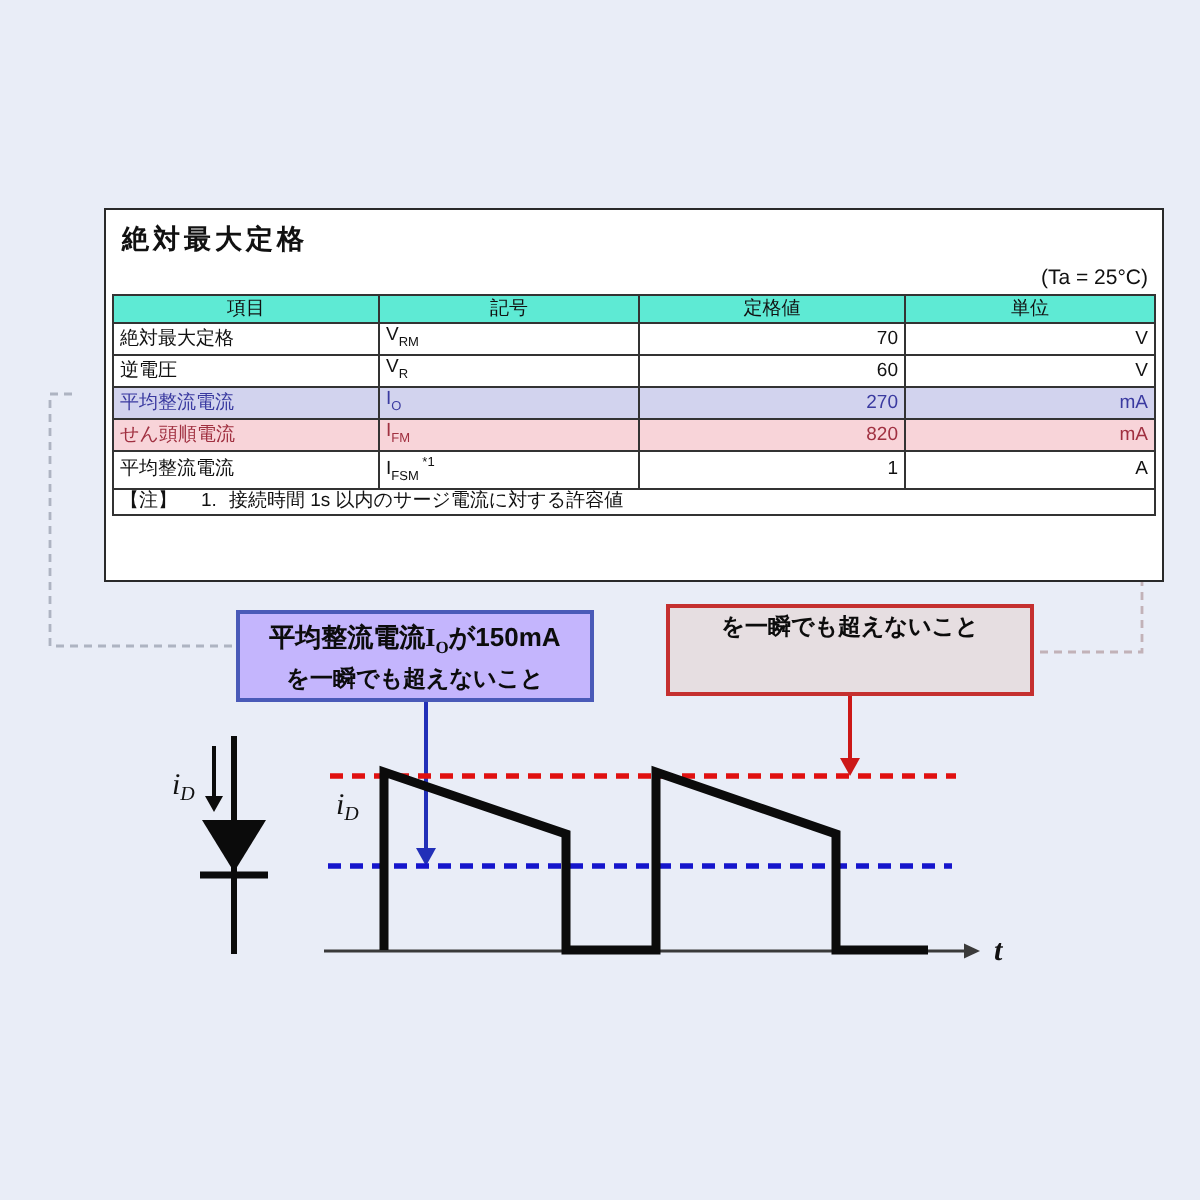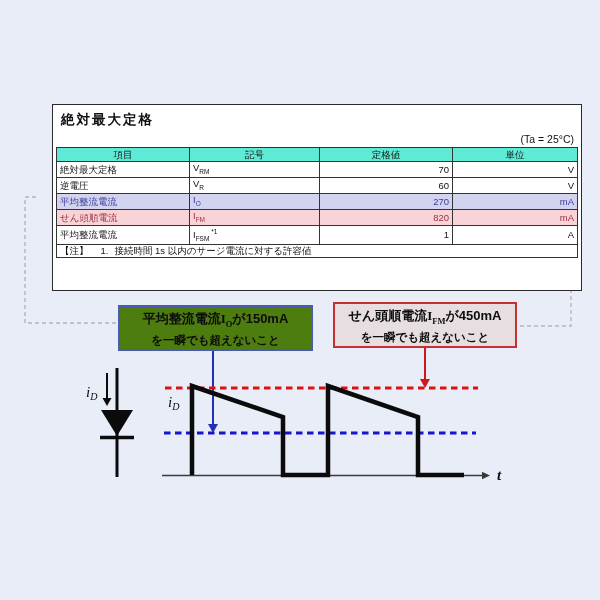--- a/index.html
+++ b/index.html
@@ -47,22 +47,22 @@
   tr.hl-blue td { background:#d2d3ee; color:#3a3aa0; }
   tr.hl-red  td { background:#f8d4d9; color:#a03040; }
   td.c-note { text-align:left; height:15px; font-size:9.5px; border-top:1px solid #333; }
   td.c-note .note-num { margin-left:12px; margin-right:6px; }
 
   
   .callout {
     position:absolute; text-align:center; padding-top:3px; color:#0c0c0c;
   }
   .callout-left {
-    left:118px; top:305px; width:195px; height:46px;
-    background:#4d7c0f; border:2px solid #4a5ab8;
+    left:118px; top:305px; width:179px; height:46px;
+    background:#c4b5fd; border:2px solid #4a5ab8;
   }
   .callout-right {
     left:333px; top:302px; width:184px; height:46px;
     background:#e6dee1; border:2px solid #c53030;
   }
   .co-line1 { font-size:13px; font-weight:bold; line-height:17px; }
   .co-line1 .co-sym {
     font-family:"Liberation Serif","DejaVu Serif",serif; font-weight:bold;
   }
   .co-line1 sub { font-size:8.5px; }
@@ -138,21 +138,20 @@
       </tfoot>
     </table>
   </div>
 
   <div class="callout callout-left">
     <div class="co-line1"><span>平均整流電流</span><span class="co-sym"><span>I</span><sub>O</sub></span><span>が</span><span>150mA</span></div>
     <div class="co-line2">を一瞬でも超えないこと</div>
   </div>
 
   <div class="callout callout-right">
-    <div class="co-line1"><span>せん頭順電流</span><span class="co-sym"><span>I</span><sub>FM</sub></span><span>が</span><span>450mA</span></div>
     <div class="co-line2">を一瞬でも超えないこと</div>
   </div>
 
   <svg class="layer" viewBox="0 0 600 600">
 
     <g>
       <line x1="213" y1="351" x2="213" y2="424" stroke="#2230b8" stroke-width="2"></line>
       <polygon points="208,424 218,424 213,433" fill="#2230b8"></polygon>
     </g>
     <g>

